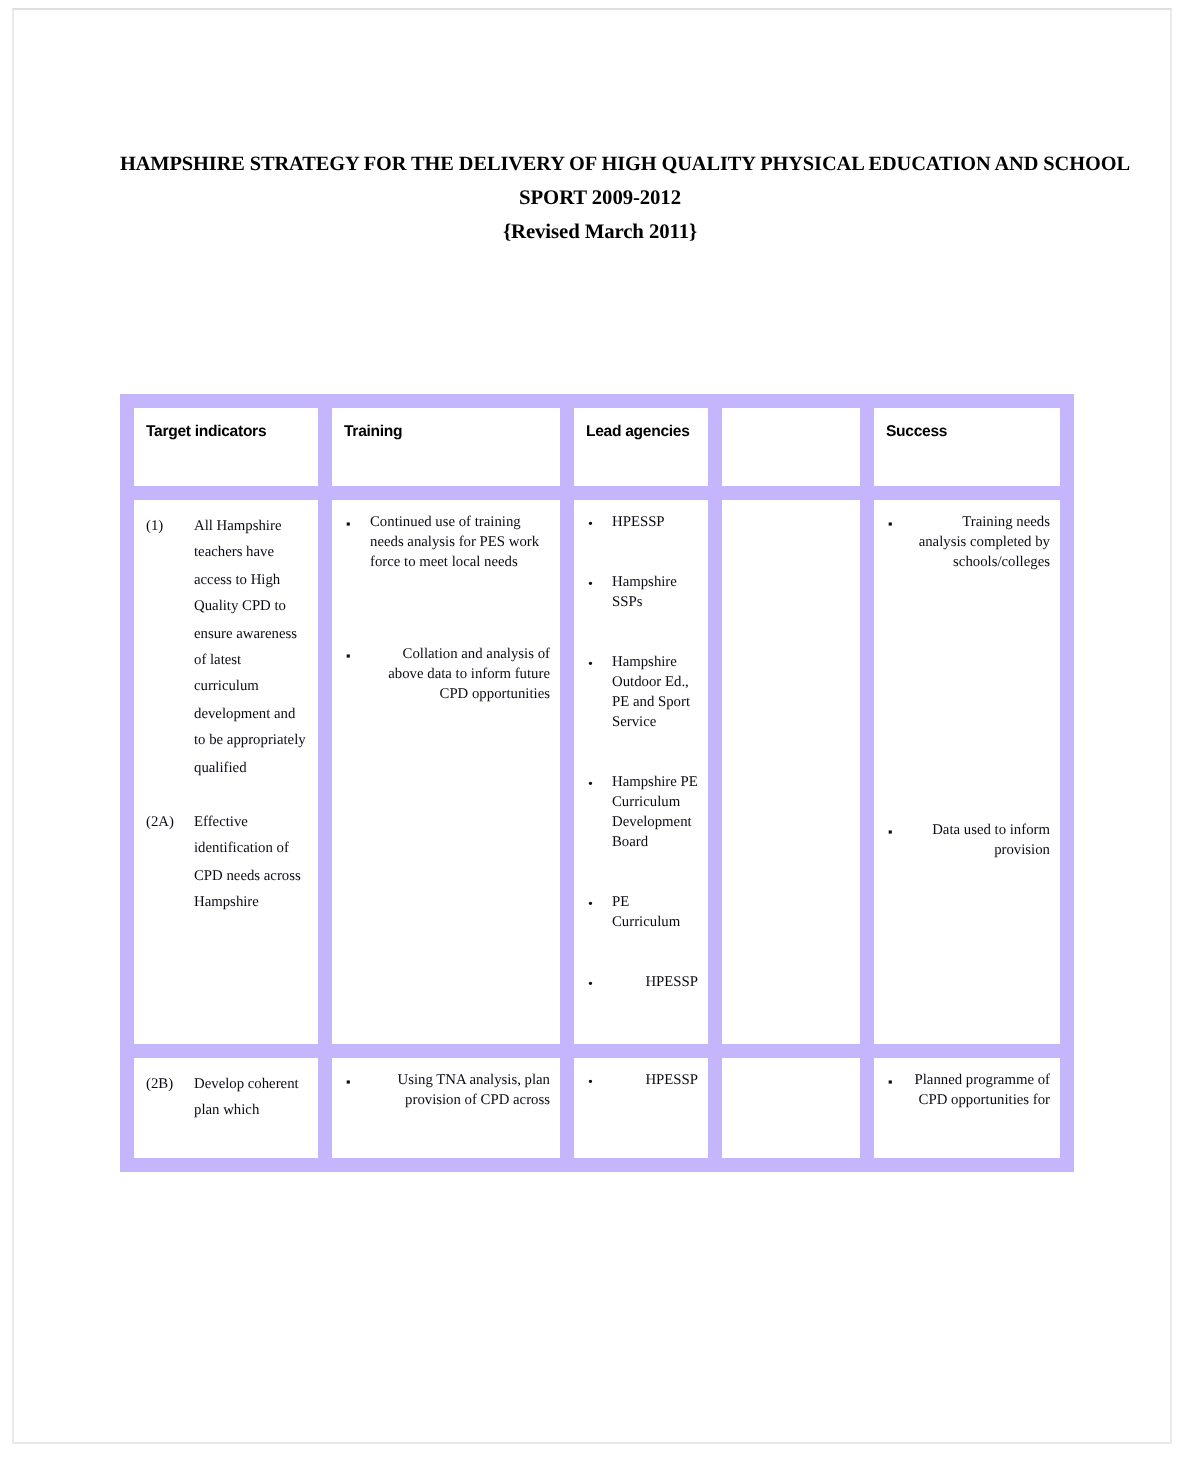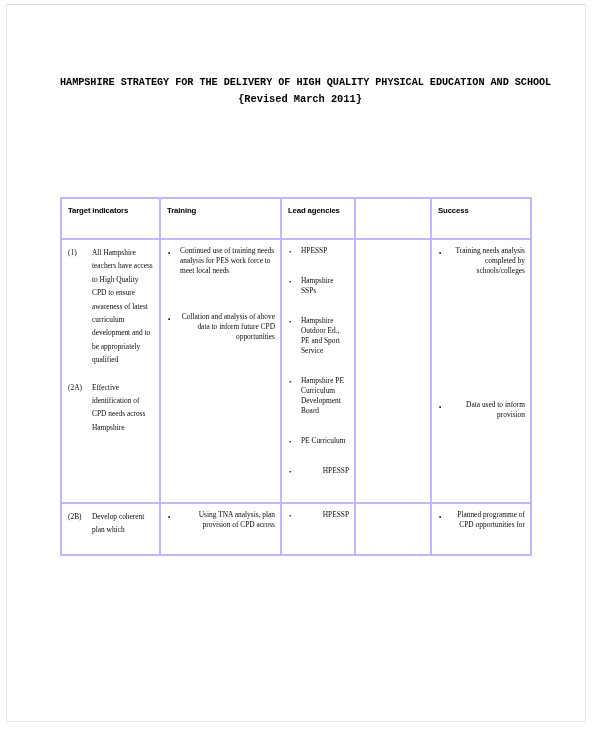--- a/index.html
+++ b/index.html
@@ -44,21 +44,21 @@
     height: 730px;
   }
 
   
   #doc-title {
     position: absolute;
     left: 60px;
     top: 74px;
     width: 480px;
     text-align: center;
-    font-family: Liberation Mono, monospace;
+    font-family: Liberation Serif, serif;
     font-weight: bold;
     font-size: 10.4px;
     line-height: 17px;
     color: #000000;
     letter-spacing: -0.05px;
   }
   #doc-title .tline {
     display: block;
     white-space: nowrap;
   }
@@ -79,21 +79,21 @@
     color: #0a0a14;
   }
   #strategy-table col.c-target   { width: 99px; }
   #strategy-table col.c-actions  { width: 121px; }
   #strategy-table col.c-lead     { width: 74px; }
   #strategy-table col.c-blank    { width: 76px; }
   #strategy-table col.c-success  { width: 100px; }
 
   #strategy-table td,
   #strategy-table th {
-    border: 2px solid #c4b5fd;
+    border: 7px solid #c4b5fd;
     vertical-align: top;
     padding: 6px 5px 6px 6px;
     text-align: left;
     font-weight: normal;
   }
 
   #strategy-table thead th {
     height: 26px;
     font-family: "Liberation Sans", sans-serif;
     font-weight: bold;
@@ -164,20 +164,21 @@
 </head>
 <body>
 
 <div id="page">
   <div id="page-sheet"></div>
 
   <div id="content">
 
     <div id="doc-title">
       <span class="tline l1">HAMPSHIRE STRATEGY FOR THE DELIVERY OF HIGH QUALITY PHYSICAL EDUCATION AND SCHOOL</span>
+      <span class="tline l2">SPORT 2009-2012</span>
       <span class="tline l3">{Revised March 2011}</span>
     </div>
 
     <table id="strategy-table">
       <colgroup>
         <col class="c-target">
         <col class="c-actions">
         <col class="c-lead">
         <col class="c-blank">
         <col class="c-success">

